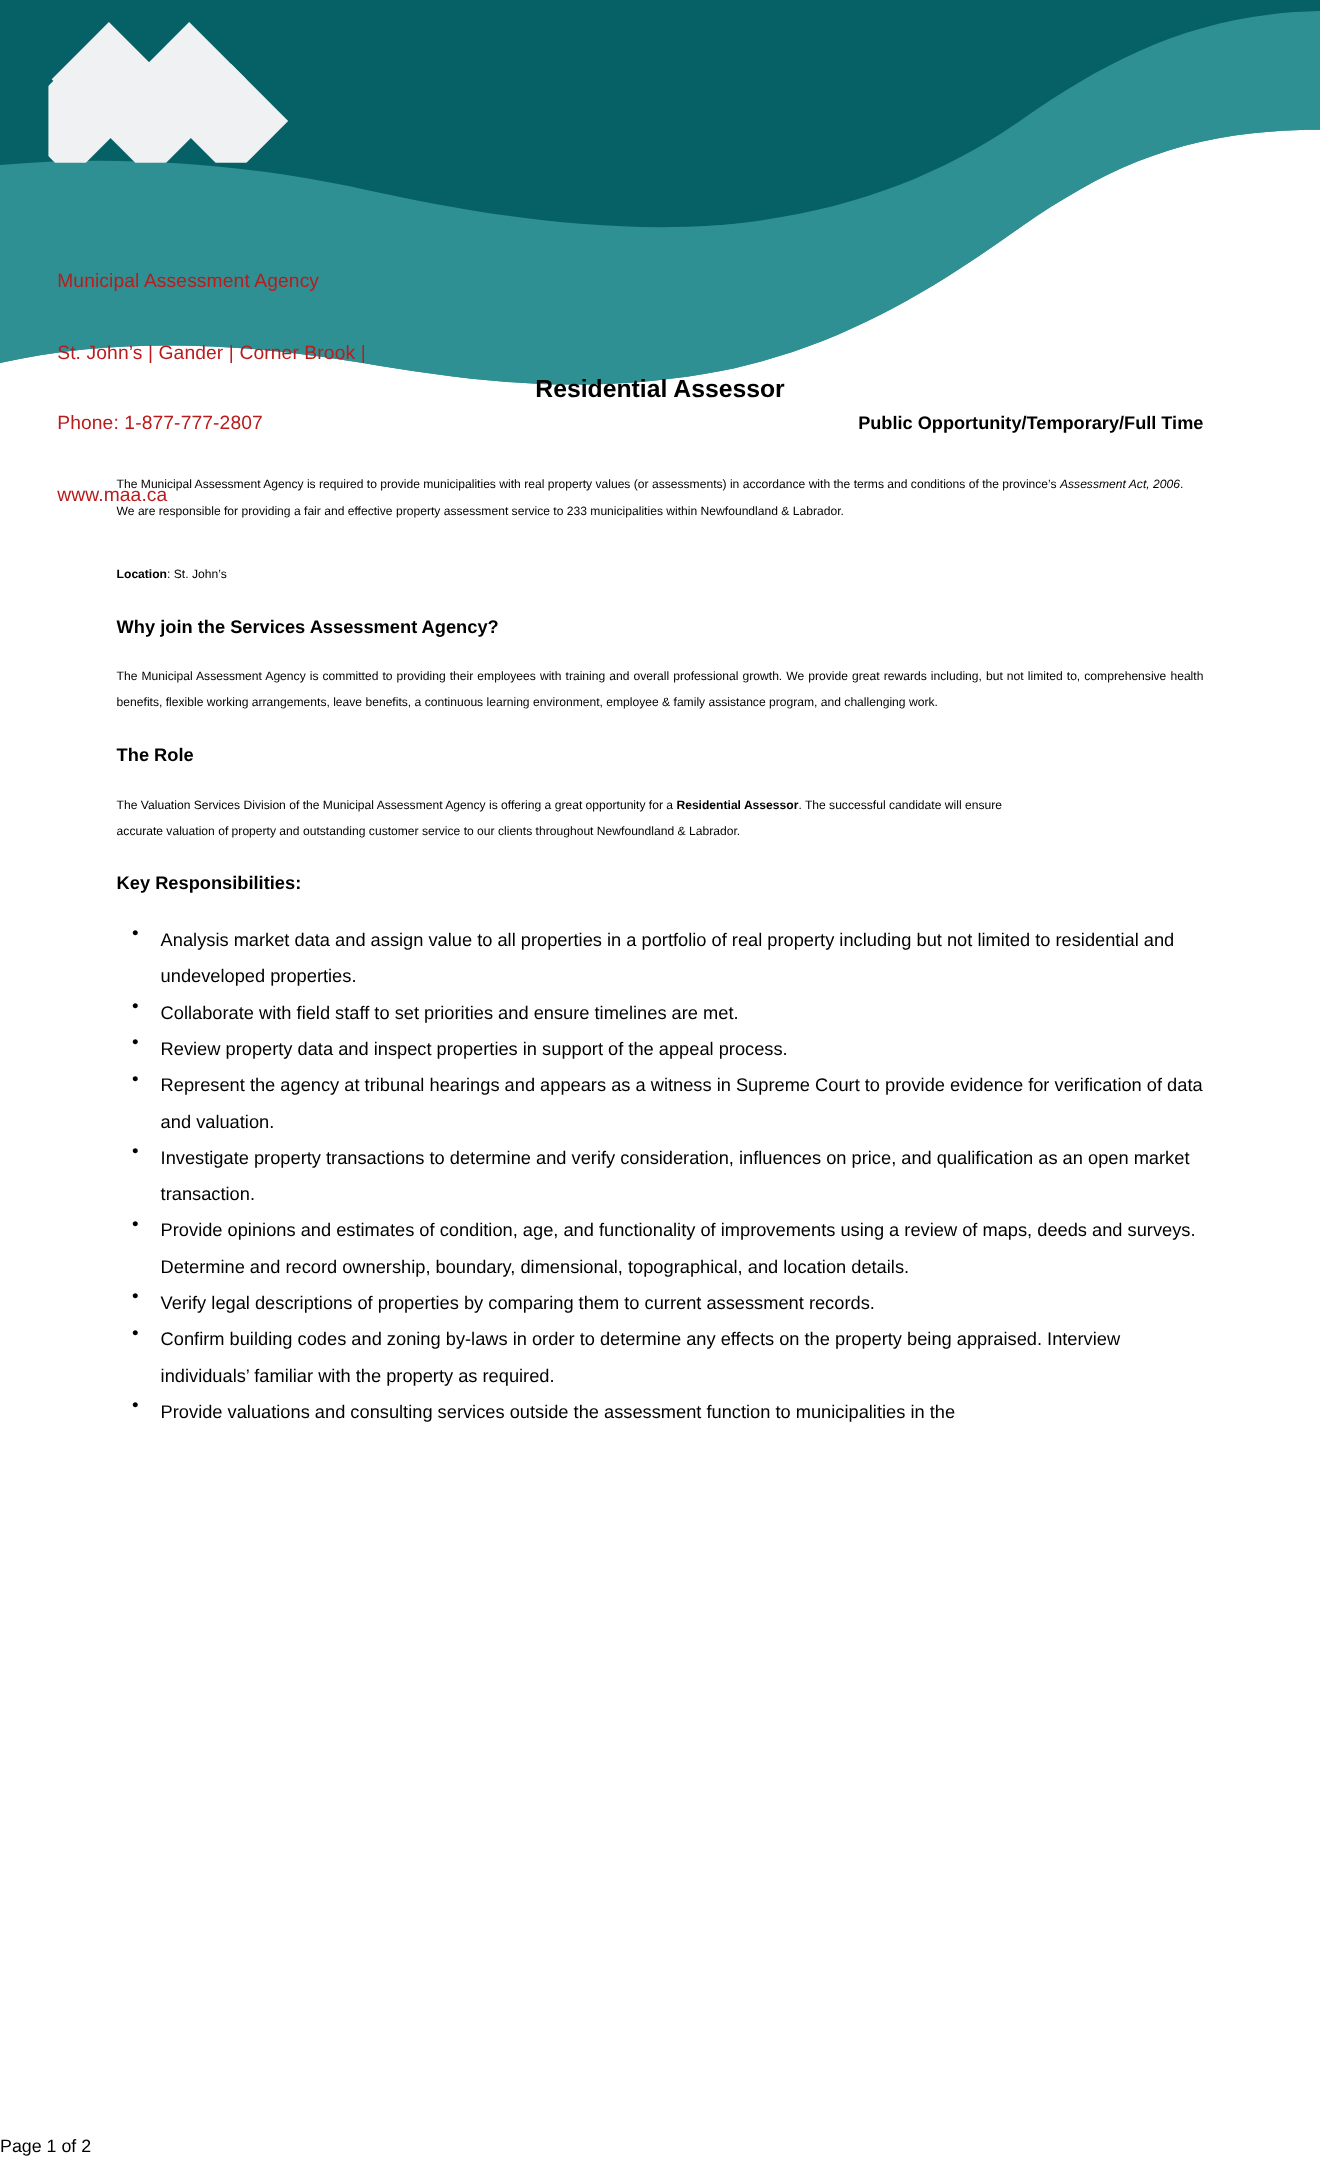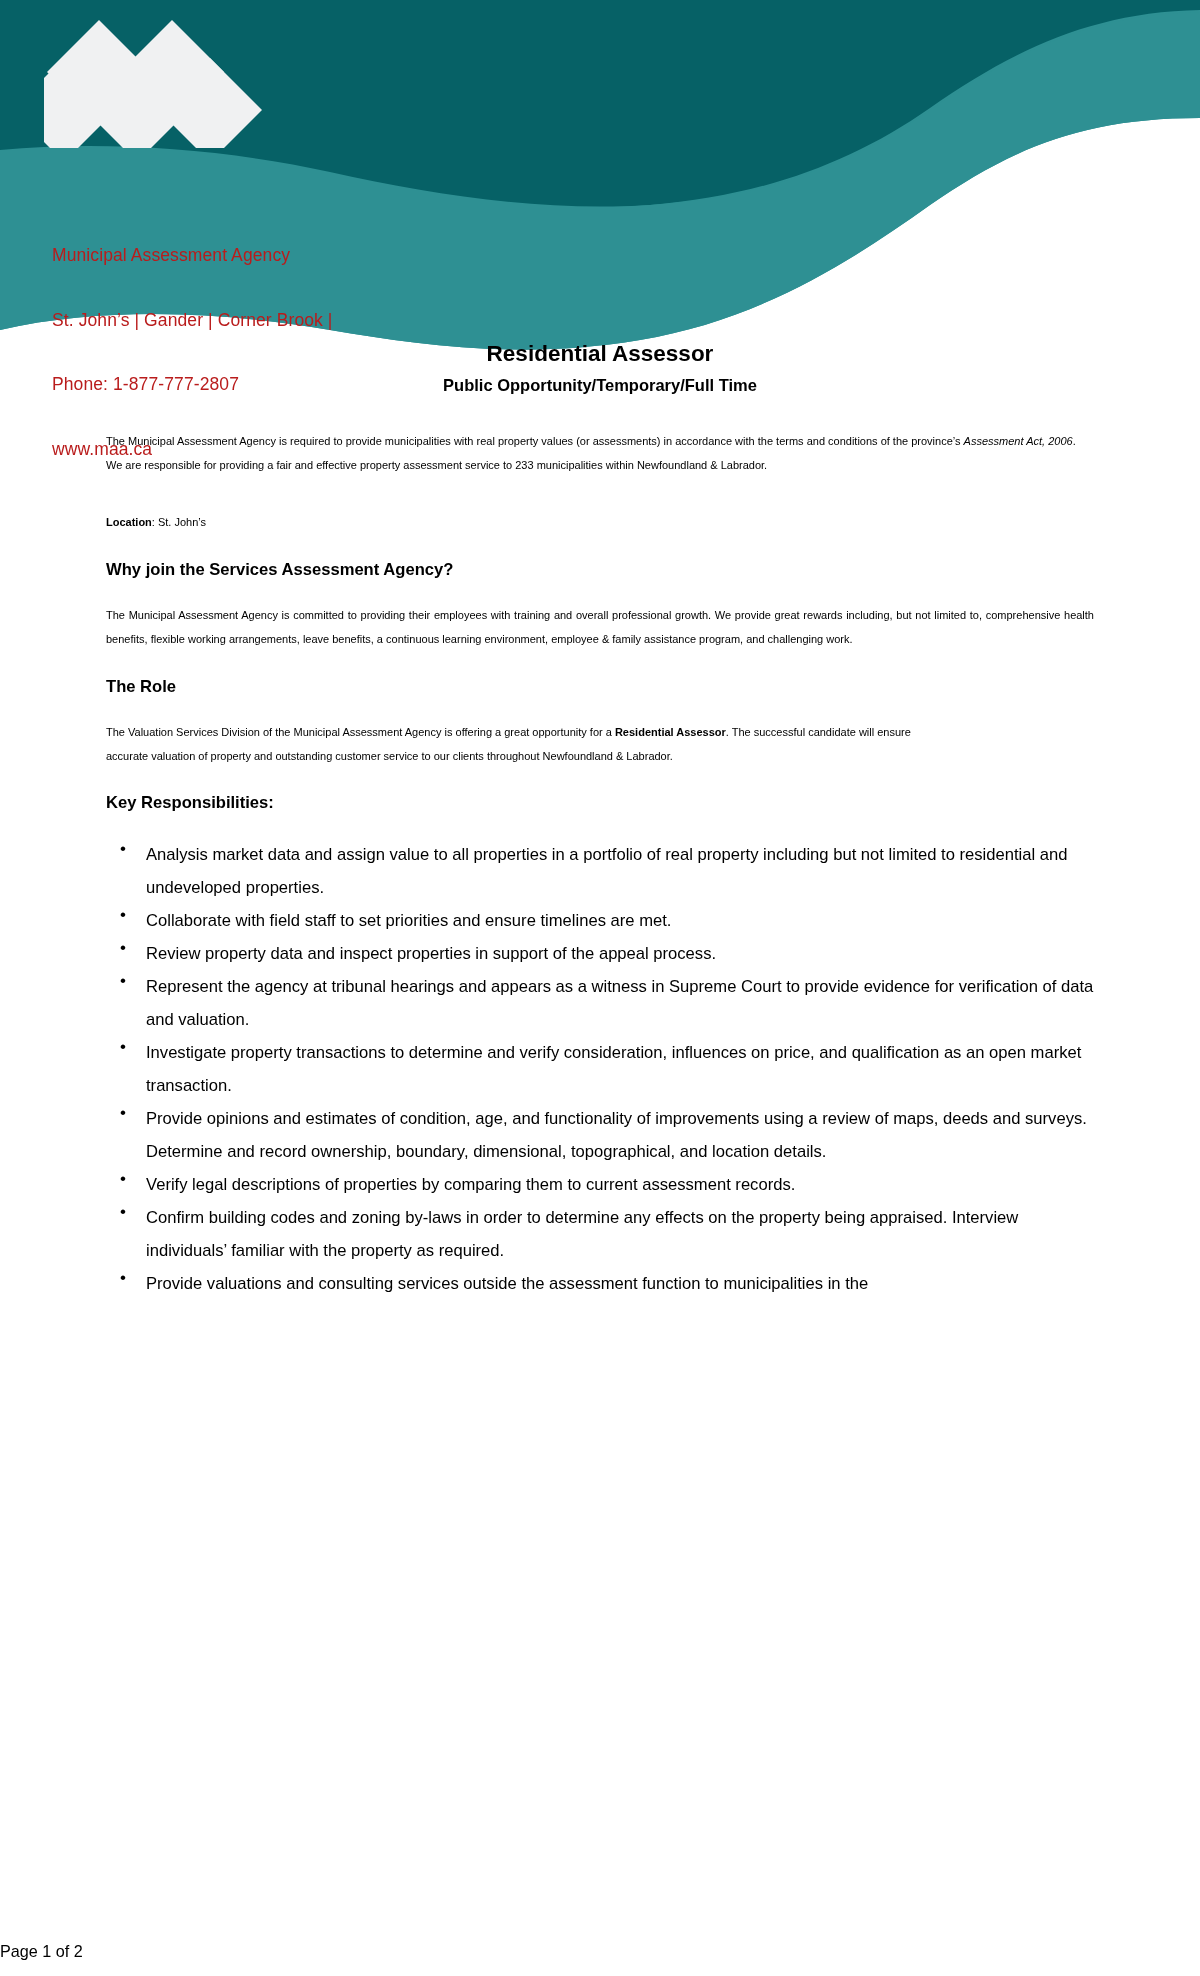--- a/index.html
+++ b/index.html
@@ -69,21 +69,21 @@
 
   #doc-title {
     text-align: center;
     font-weight: bold;
     font-size: 22.5px;
     line-height: 28px;
     margin: 0;
     padding-top: 10px;
   }
   #doc-subtitle {
-    text-align: center;
+    text-align: right;
     font-weight: bold;
     font-size: 16.5px;
     line-height: 22px;
     margin: 6px 0 0 0;
   }
 
   .para {
     font-size: 11px;
     line-height: 23.6px;
     margin: 0;

